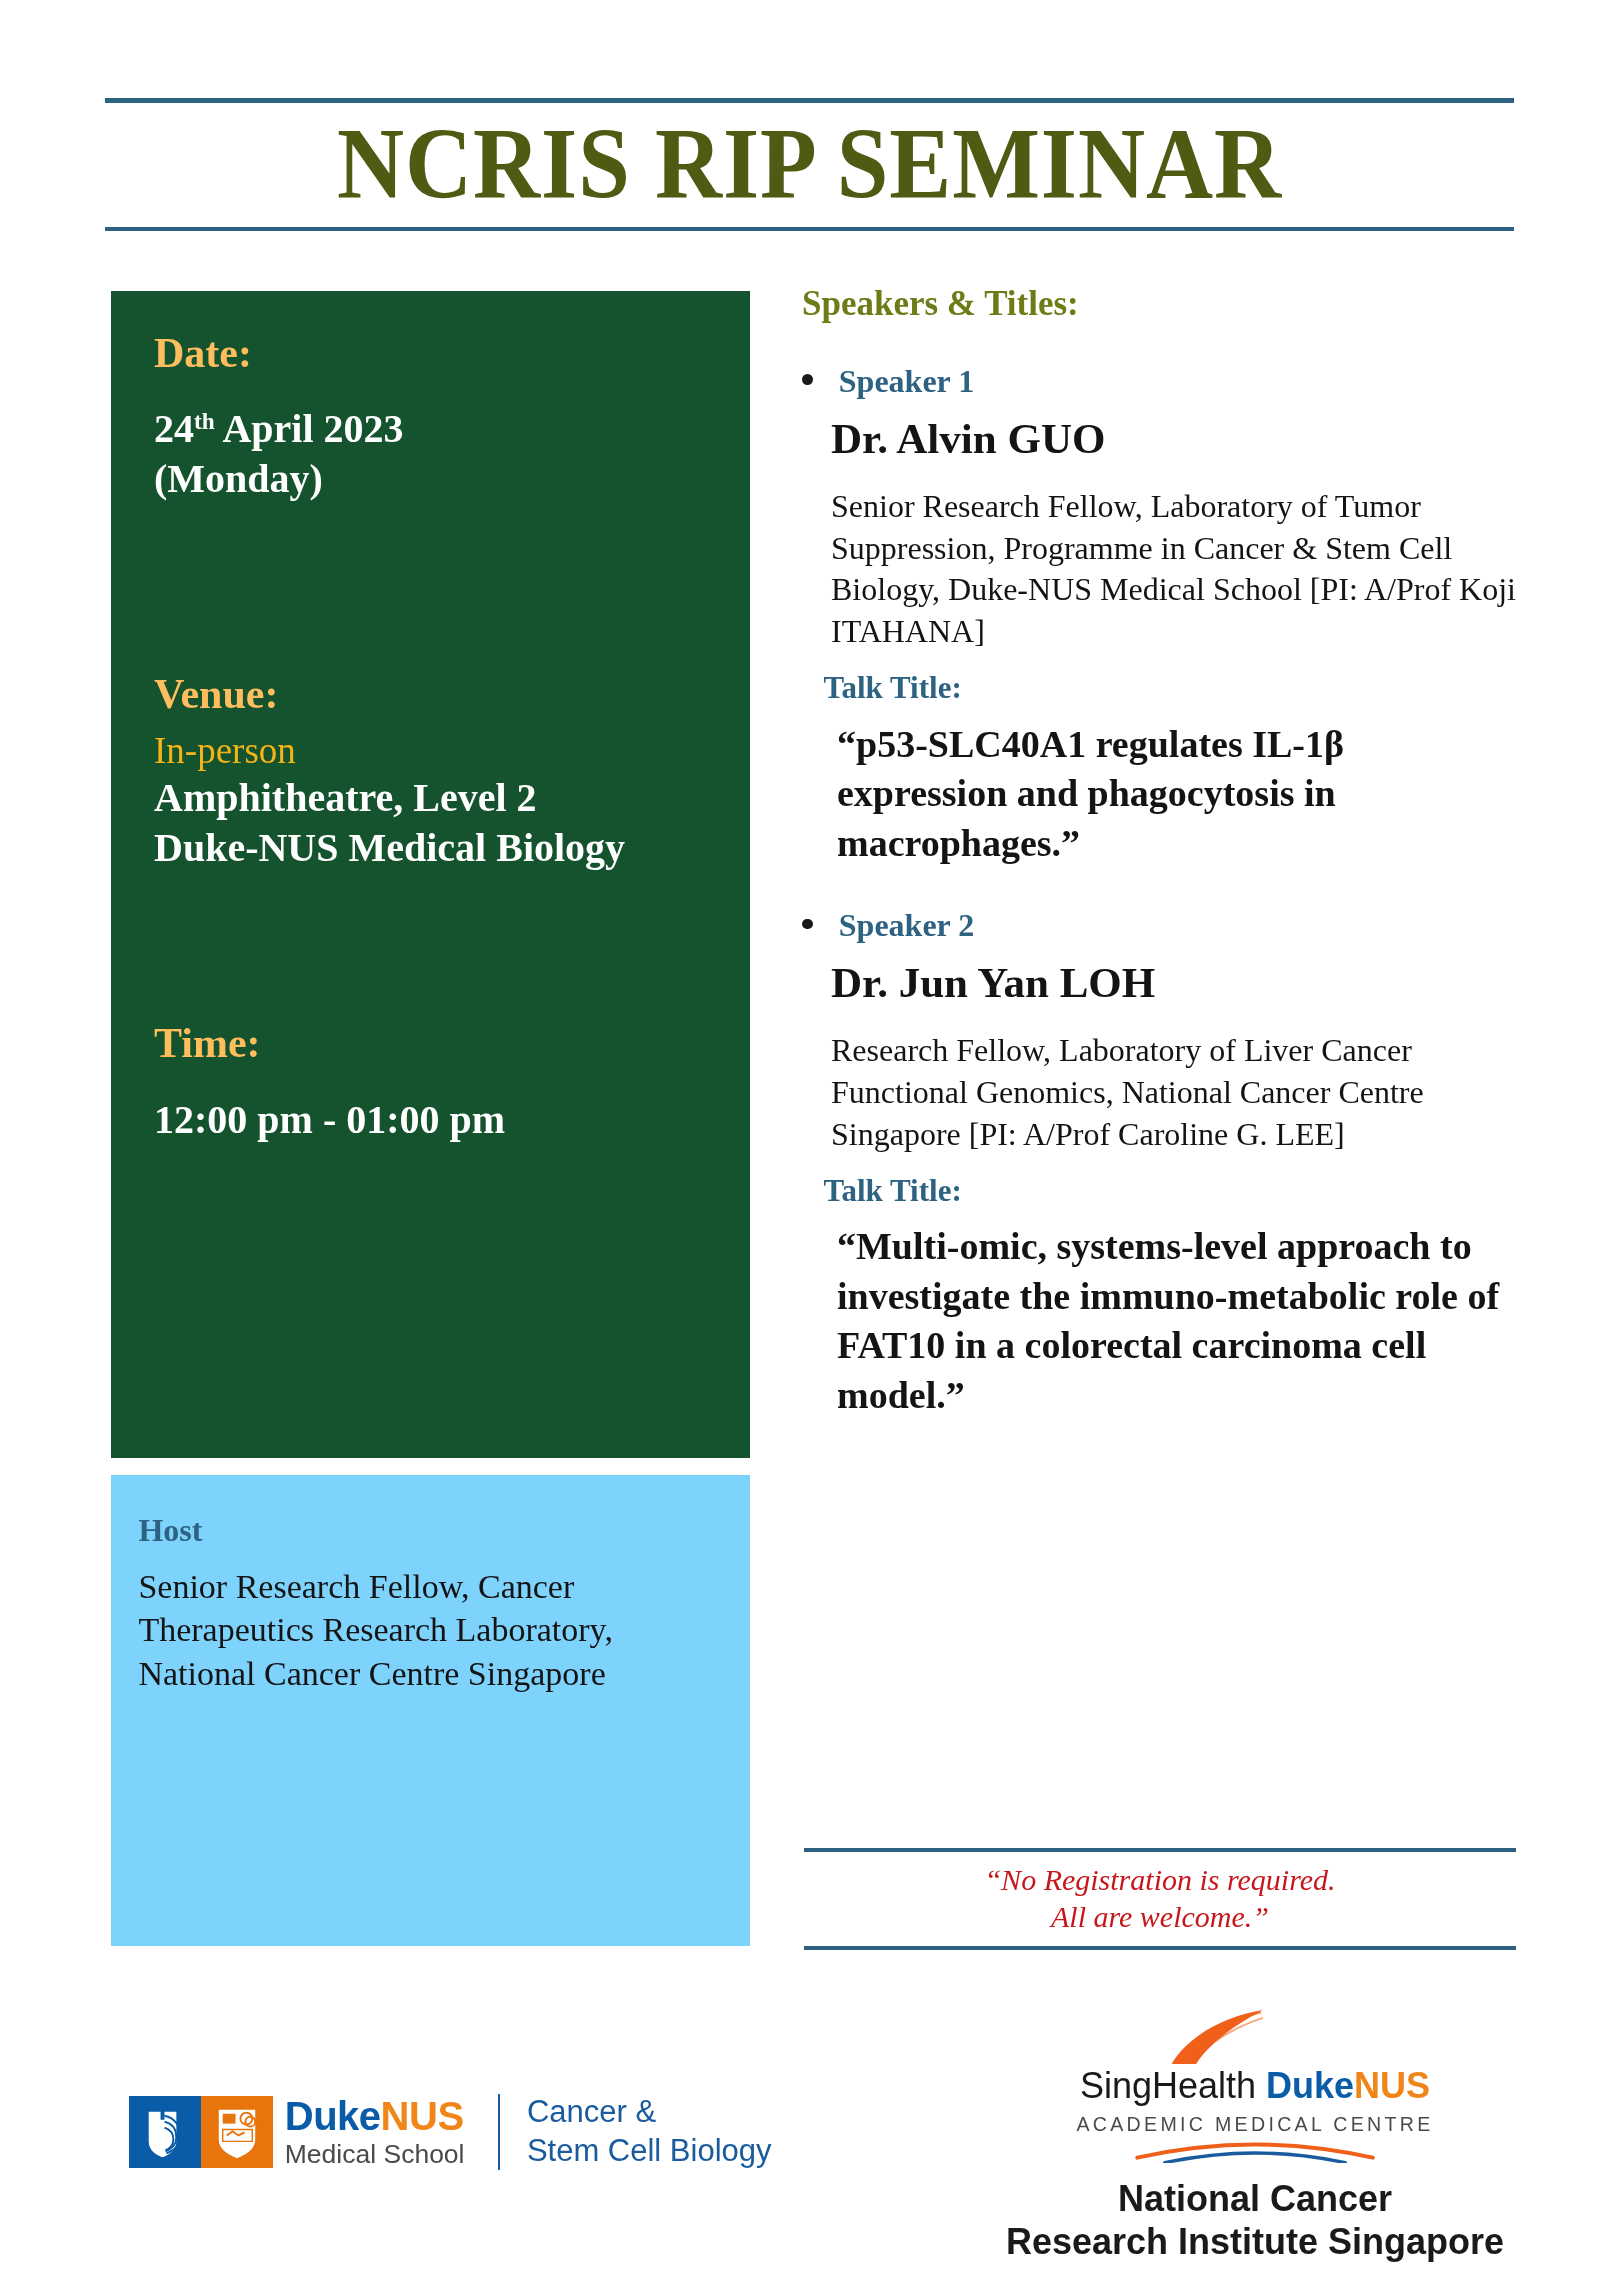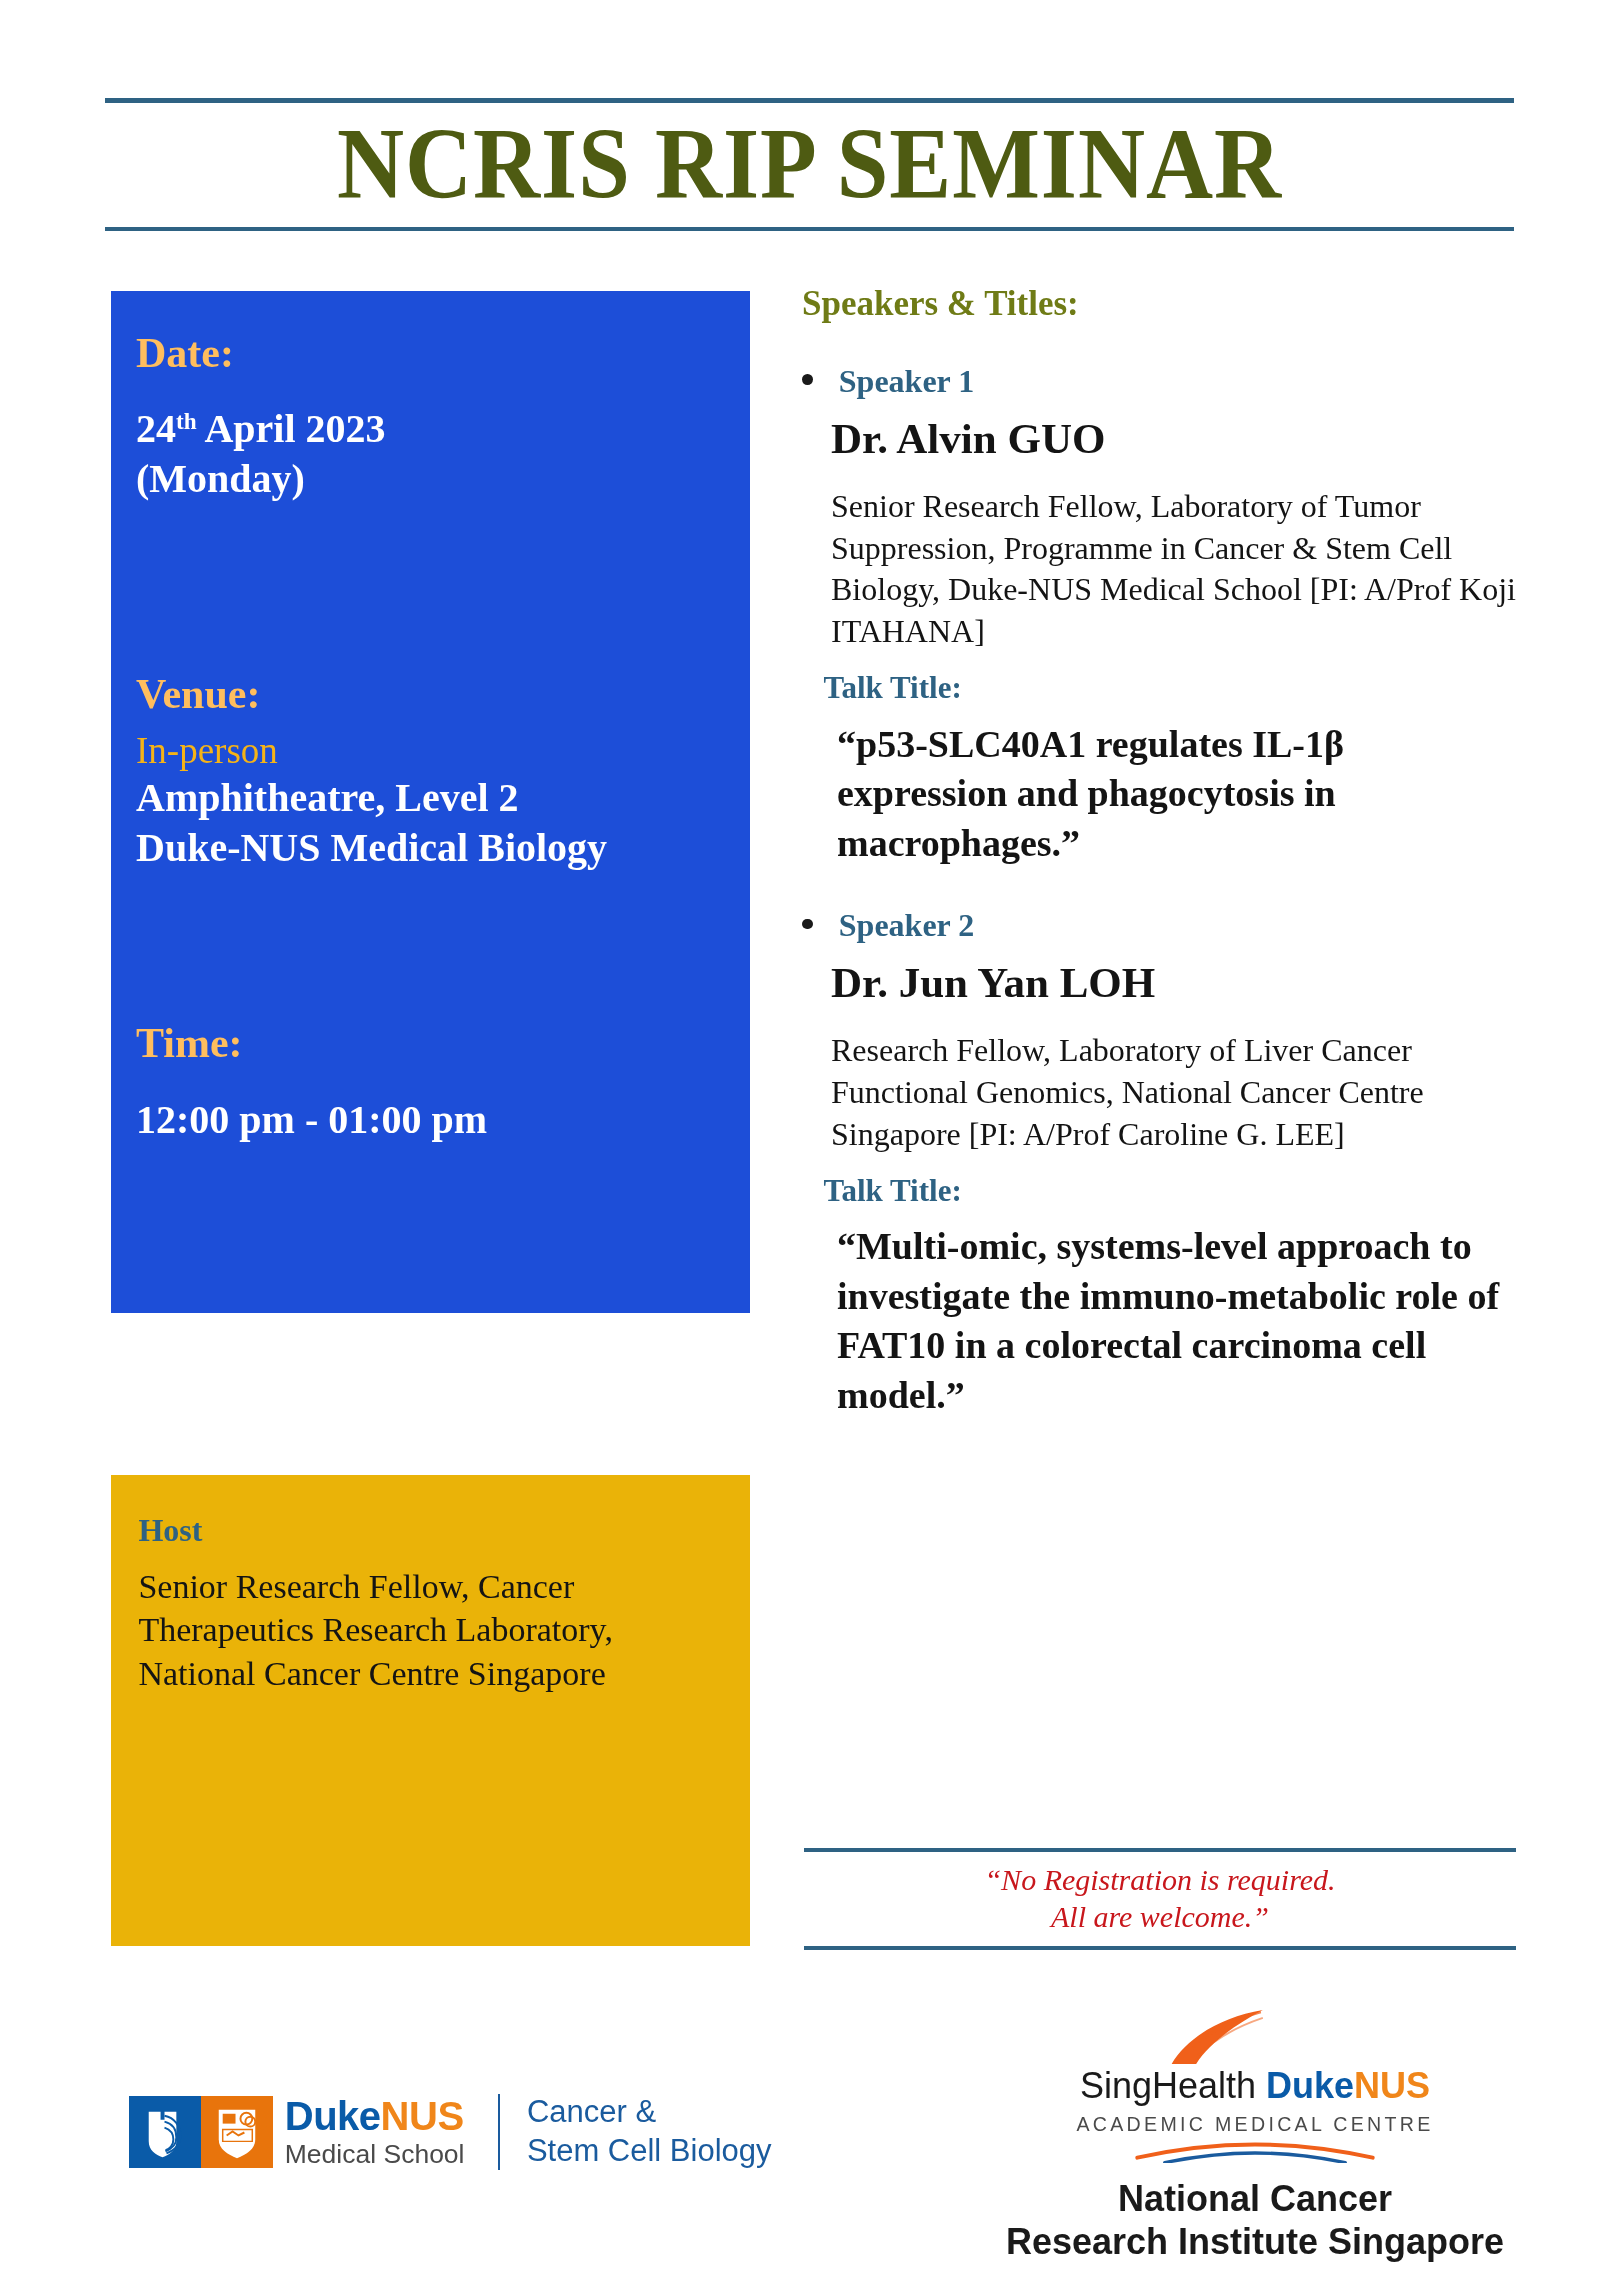--- a/index.html
+++ b/index.html
@@ -40,24 +40,24 @@
     transform-origin: center;
     white-space: nowrap;
   }
 
   
   #left-info-panel {
     position: absolute;
     left: 111px;
     top: 291px;
     width: 639px;
-    height: 1022px;
-    background: #1d4ed8;
+    height: 1167px;
+    background: #14532d;
     box-sizing: border-box;
-    padding: 39px 33px 0 25px;
+    padding: 39px 33px 0 43px;
     color: #ffffff;
   }
   .panel-heading {
     color: #FFBE5E;
     font-weight: bold;
     font-size: 42px;
     line-height: 1.1;
     margin: 0;
   }
   .panel-value {
@@ -84,21 +84,21 @@
     line-height: 0;
   }
 
   
   #host-panel {
     position: absolute;
     left: 111px;
     top: 1475px;
     width: 639px;
     height: 471px;
-    background: #eab308;
+    background: #7dd3fc;
     box-sizing: border-box;
     padding: 37px 39px 0 27.4px;
     color: #141414;
   }
   #host-label {
     color: #2E6283;
     font-weight: bold;
     font-size: 32px;
     margin: 0 0 15.7px 0;
   }

